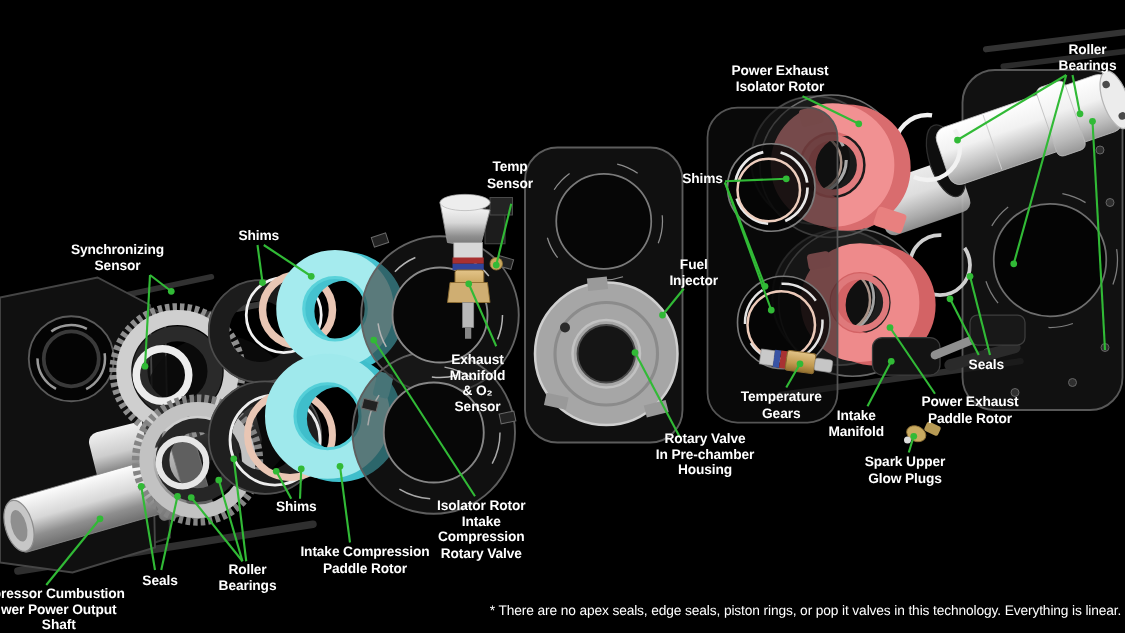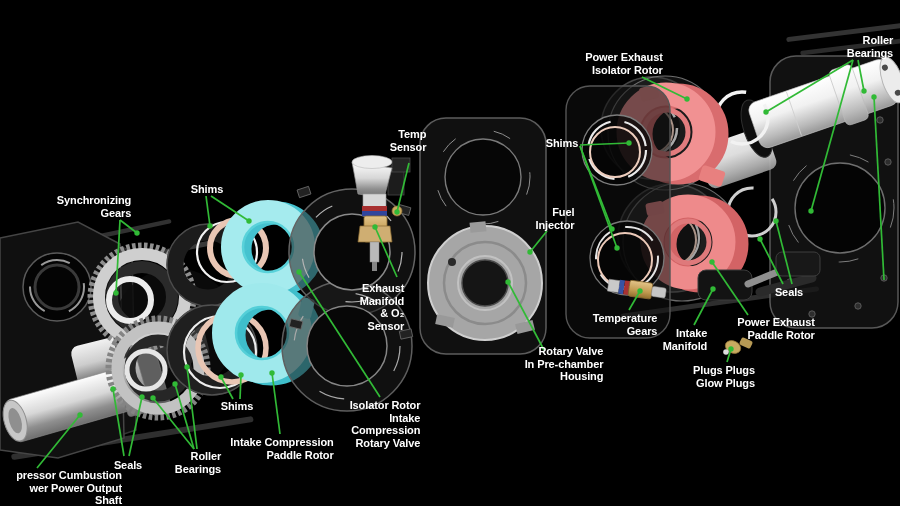--- a/index.html
+++ b/index.html
@@ -1,20 +1,20 @@
 <!DOCTYPE html>
 <html><head>
 <meta charset="utf-8">
 <style>
   html,body{margin:0;padding:0;background:#000;}
   #stage{position:relative;width:900px;height:506px;background:#000;overflow:hidden;
          font-family:"Liberation Sans",sans-serif;}
   #art{position:absolute;left:0;top:0;}
   .lbl{position:absolute;color:#fff;font:700 11px/12.5px "Liberation Sans",sans-serif;
-       text-align:right;white-space:pre-line;transform:translateX(-50%);
+       text-align:center;white-space:pre-line;transform:translateX(-50%);
        letter-spacing:-0.1px;}
   .lbl.corner{transform:none;width:150px;}
   .note{position:absolute;right:3px;top:483px;color:#fff;
         font:400 11px/13px "Liberation Sans",sans-serif;letter-spacing:-0.1px;
         white-space:nowrap;}
 </style>
 </head>
 <body>
 
 <div id="stage">
@@ -312,21 +312,21 @@
     <line x1="194" y1="449" x2="175" y2="384"></line>
         <circle cx="175" cy="384" r="2.7" stroke="none"></circle>
     <line x1="197" y1="449" x2="187" y2="367"></line>
         <circle cx="187" cy="367" r="2.7" stroke="none"></circle>
     <line x1="37" y1="468" x2="80" y2="415"></line>
         <circle cx="80" cy="415" r="2.7" stroke="none"></circle>
   </g>
 </svg>
 
   <div class="lbl" style="left:94px;top:194px">Synchronizing
-Gears</div>
+Sensor</div>
   <div class="lbl" style="left:207px;top:183px">Shims</div>
   <div class="lbl" style="left:408px;top:128px">Temp
 Sensor</div>
   <div class="lbl" style="left:382px;top:282px">Exhaust
 Manifold
 &amp; O₂
 Sensor</div>
   <div class="lbl" style="left:555px;top:206px">Fuel
 Injector</div>
   <div class="lbl" style="left:562px;top:137px">Shims</div>
@@ -334,32 +334,33 @@
 Isolator Rotor</div>
   <div class="lbl" style="left:870px;top:34px">Roller
 Bearings</div>
   <div class="lbl" style="left:789px;top:286px">Seals</div>
   <div class="lbl" style="left:776px;top:316px">Power Exhaust
 Paddle Rotor</div>
   <div class="lbl" style="left:625px;top:312px">Temperature
 Gears</div>
   <div class="lbl" style="left:685px;top:327px">Intake
 Manifold</div>
-  <div class="lbl" style="left:724px;top:364px">Plugs Plugs
+  <div class="lbl" style="left:724px;top:364px">Spark Upper
 Glow Plugs</div>
   <div class="lbl" style="left:564px;top:345px">Rotary Valve
 In Pre-chamber
 Housing</div>
   <div class="lbl" style="left:385px;top:399px">Isolator Rotor
 Intake
 Compression
 Rotary Valve</div>
-  <div class="lbl" style="left:282px;top:436px">Intake Compression
+  <div class="lbl" style="left:292px;top:436px">Intake Compression
 Paddle Rotor</div>
   <div class="lbl" style="left:237px;top:400px">Shims</div>
   <div class="lbl" style="left:198px;top:450px">Roller
 Bearings</div>
   <div class="lbl" style="left:128px;top:459px">Seals</div>
   <div class="lbl corner" style="left:-28px;top:469px">pressor Cumbustion
 wer Power Output
 Shaft</div>
 
+  <div class="note">* There are no apex seals, edge seals, piston rings, or pop it valves in this technology. Everything is linear.</div>
 </div>
 
 </body></html>

